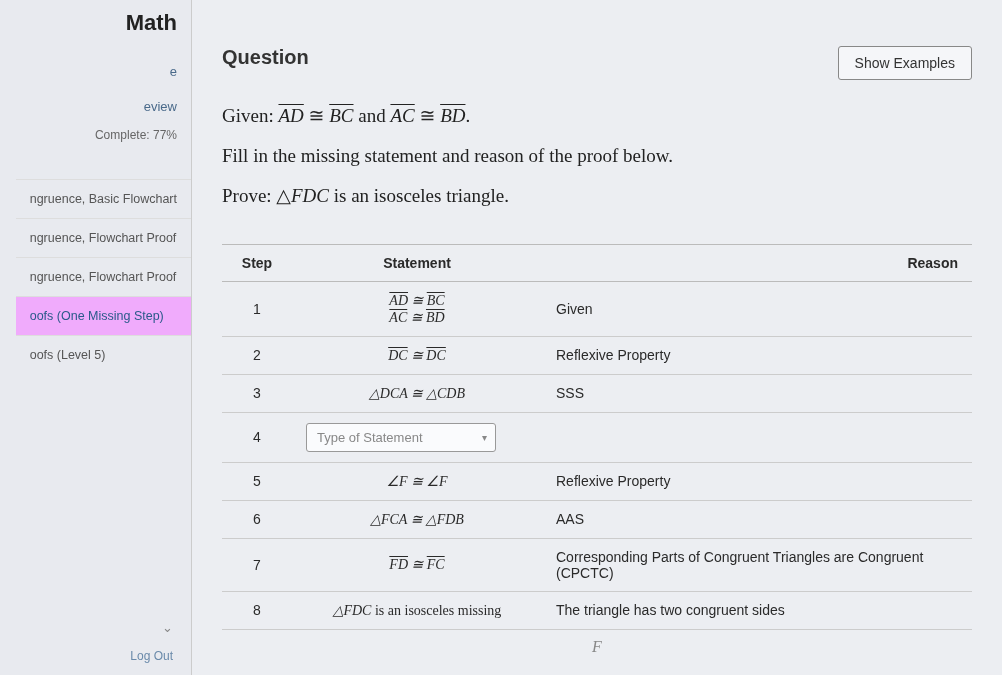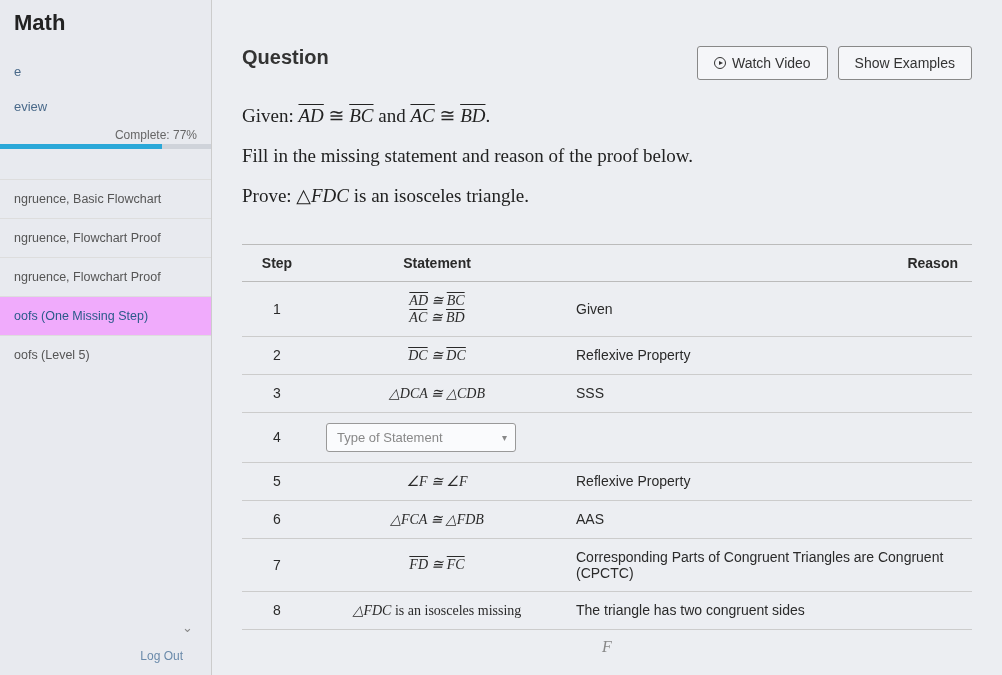--- a/index.html
+++ b/index.html
@@ -6,29 +6,30 @@
   body {
     font-family: 'Helvetica Neue', Arial, sans-serif;
     background: #d8dae0;
     color: #2a2a2a;
     width: 1002px;
     height: 675px;
     overflow: hidden;
     display: flex;
   }
   .sidebar {
-    width: 212px;
+    width: 192px;
     background: #e8eaef;
     padding: 10px 0;
     display: flex;
     flex-direction: column;
     font-size: 13px;
     color: #555;
     border-right: 1px solid #ccc;
     position: relative;
+    align-items: flex-end;
   }
   .logo {
     font-size: 22px;
     font-weight: 700;
     color: #222;
     padding: 0 14px 18px;
   }
   .nav-item {
     padding: 10px 14px;
     cursor: pointer;
@@ -59,21 +60,21 @@
     border-top: 1px solid #ddd;
   }
   .lesson-item.active {
     background: #f0abfc;
     color: #2a5a8a;
     font-weight: 500;
   }
   .logout {
     position: absolute;
     bottom: 12px;
-    right: 28px;
+    right: 18px;
     color: #6a8aaa;
     font-size: 12px;
     cursor: pointer;
   }
   .chevron {
     position: absolute;
     bottom: 40px;
     right: 18px;
     color: #888;
     cursor: pointer;
@@ -208,24 +209,20 @@
     </div>
   <div class="chevron">⌄</div>
   <div class="logout">Log Out</div>
 </div>
 
 <div class="main">
   <div class="header-row">
     <div class="q-title">Question</div>
     <div class="header-buttons">
       <button class="btn">
-        <span class="play-icon"></span>
-        <span>Watch Video</span>
-      </button>
-      <button class="btn">
         <span>Show Examples</span>
       </button>
     </div>
   </div>
 
   <div class="prompt">
     <div>
       <span>Given: </span><span id="given-math"><span class="ovl">AD</span> ≅ <span class="ovl">BC</span> and <span class="ovl">AC</span> ≅ <span class="ovl">BD</span>.</span>
     </div>
     <div>Fill in the missing statement and reason of the proof below.</div>

